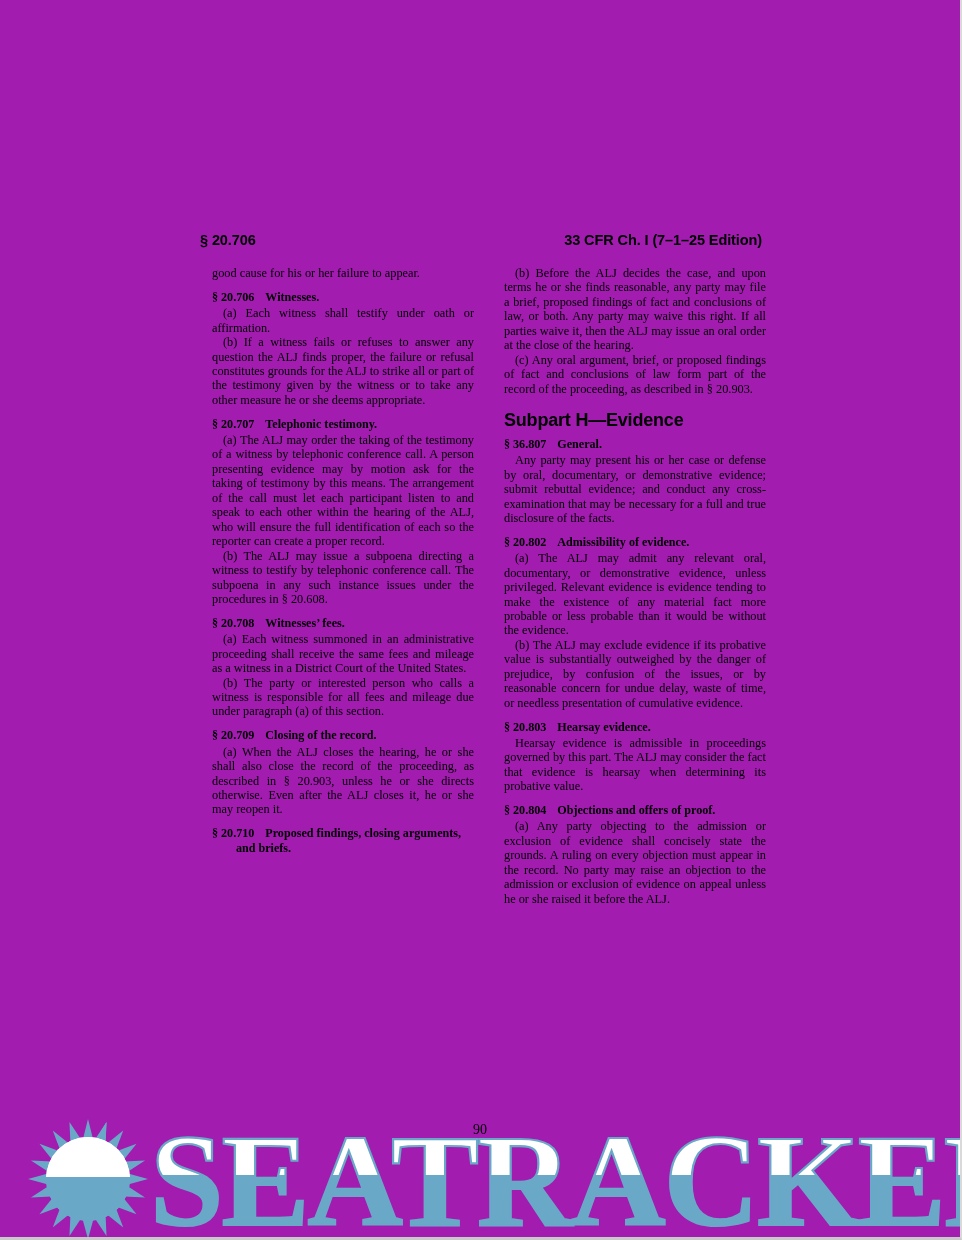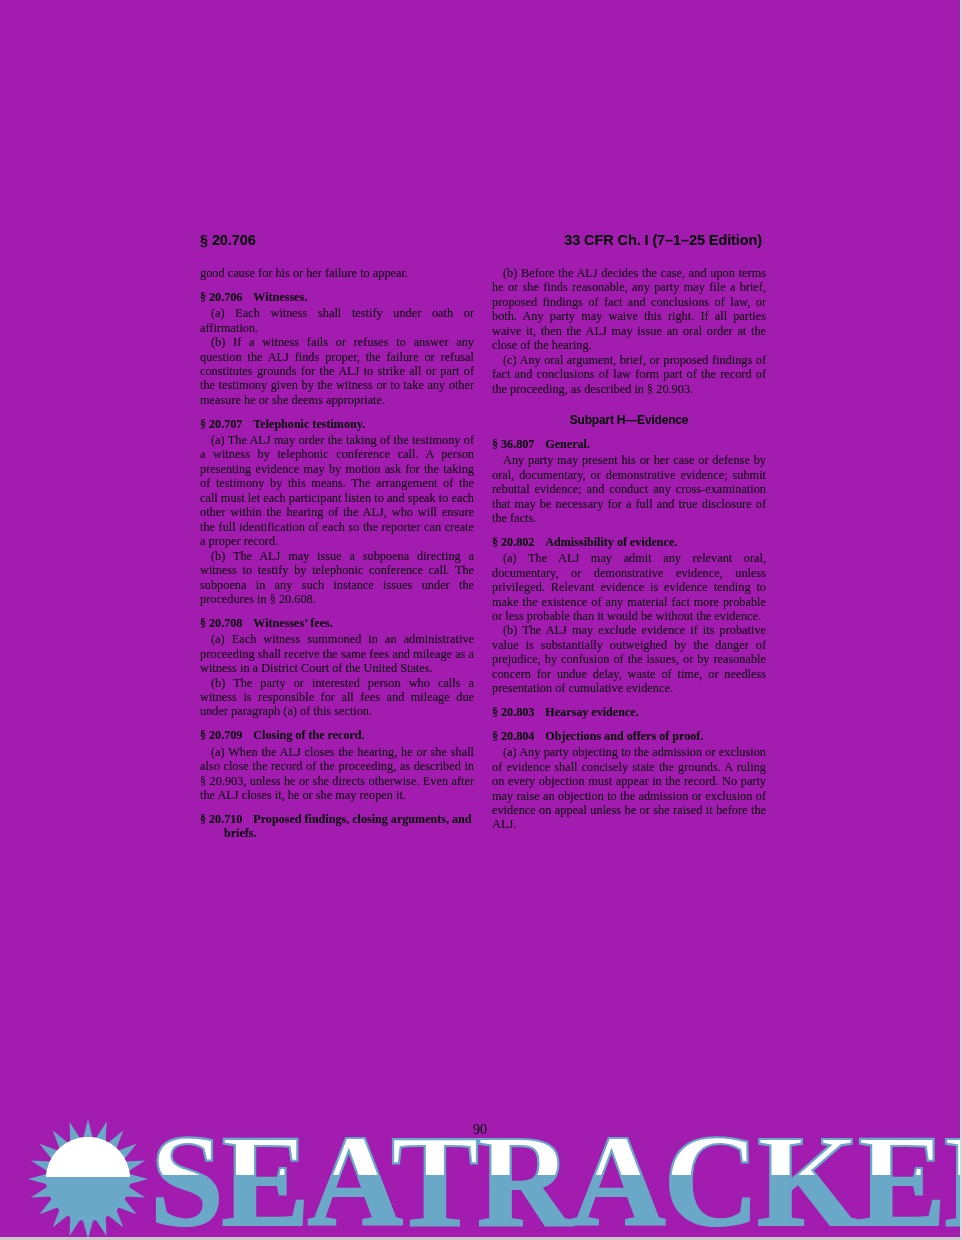--- a/index.html
+++ b/index.html
@@ -51,20 +51,21 @@
     gap: 18px;
   }
   .col {
     width: 274px;
     font-size: 12.3px;
     line-height: 14.45px;
     color: #000;
     text-align: justify;
     text-justify: inter-word;
     hyphens: manual;
+    margin-left: 12px;
   }
 
   p.para {
     margin: 0;
     text-indent: 11px;
     text-align: justify;
   }
   p.para.cont {
     text-indent: 0;
   }
@@ -88,22 +89,21 @@
   }
   h3.sec-head.hang {
     padding-left: 24px;
     text-indent: -24px;
   }
 
   h2.subpart {
     margin: 17px 0 8px 0;
     font-family: "Liberation Sans", sans-serif;
     font-weight: bold;
-    font-size: 12px;
-    text-align: center;
+    font-size: 18px;
     letter-spacing: -0.2px;
   }
 
   .first-block { margin-top: 0; }
 
   
   .folio-bottom {
     position: absolute;
     left: 0;
     right: 0;
@@ -188,20 +188,21 @@
 
       <h3 class="sec-head">
         <span class="sec-num">§ 20.802</span><span class="sec-title">Admissibility of evidence.</span>
       </h3>
       <p class="para">(a) The ALJ may admit any relevant oral, documentary, or demonstrative evidence, unless privileged. Relevant evidence is evidence tending to make the existence of any material fact more probable or less probable than it would be without the evidence.</p>
       <p class="para">(b) The ALJ may exclude evidence if its probative value is substantially outweighed by the danger of prejudice, by confusion of the issues, or by reasonable concern for undue delay, waste of time, or needless presentation of cumulative evidence.</p>
 
       <h3 class="sec-head">
         <span class="sec-num">§ 20.803</span><span class="sec-title">Hearsay evidence.</span>
       </h3>
+      <p class="para">Hearsay evidence is admissible in proceedings governed by this part. The ALJ may consider the fact that evidence is hearsay when determining its probative value.</p>
 
       <h3 class="sec-head">
         <span class="sec-num">§ 20.804</span><span class="sec-title">Objections and offers of proof.</span>
       </h3>
       <p class="para">(a) Any party objecting to the admission or exclusion of evidence shall concisely state the grounds. A ruling on every objection must appear in the record. No party may raise an objection to the admission or exclusion of evidence on appeal unless he or she raised it before the ALJ.</p>
 
     </div>
   </div>
 
   <div class="folio-bottom">90</div>

